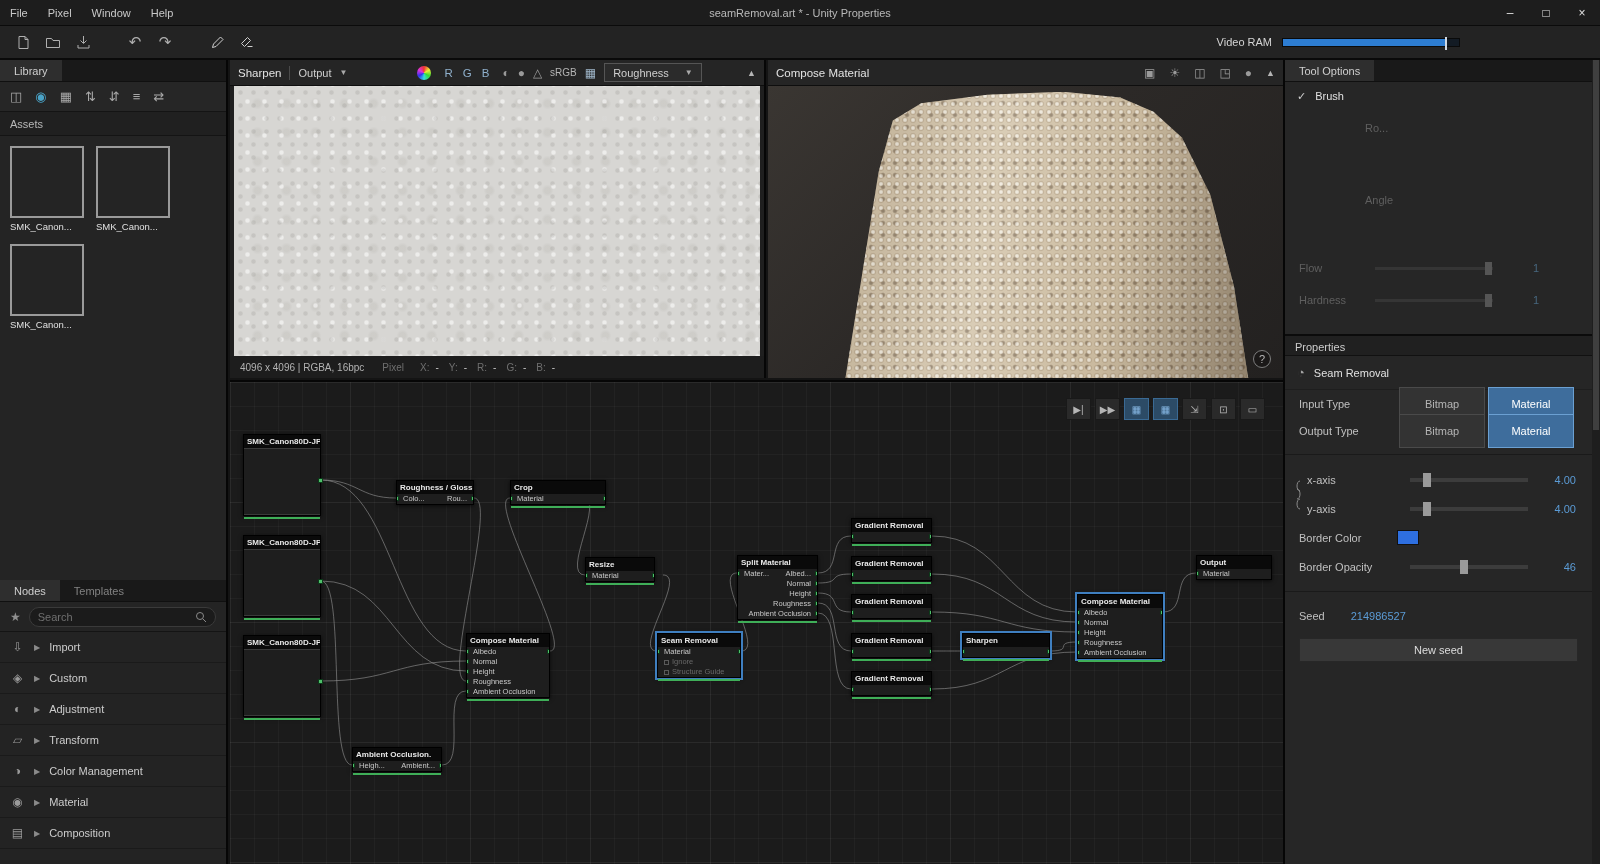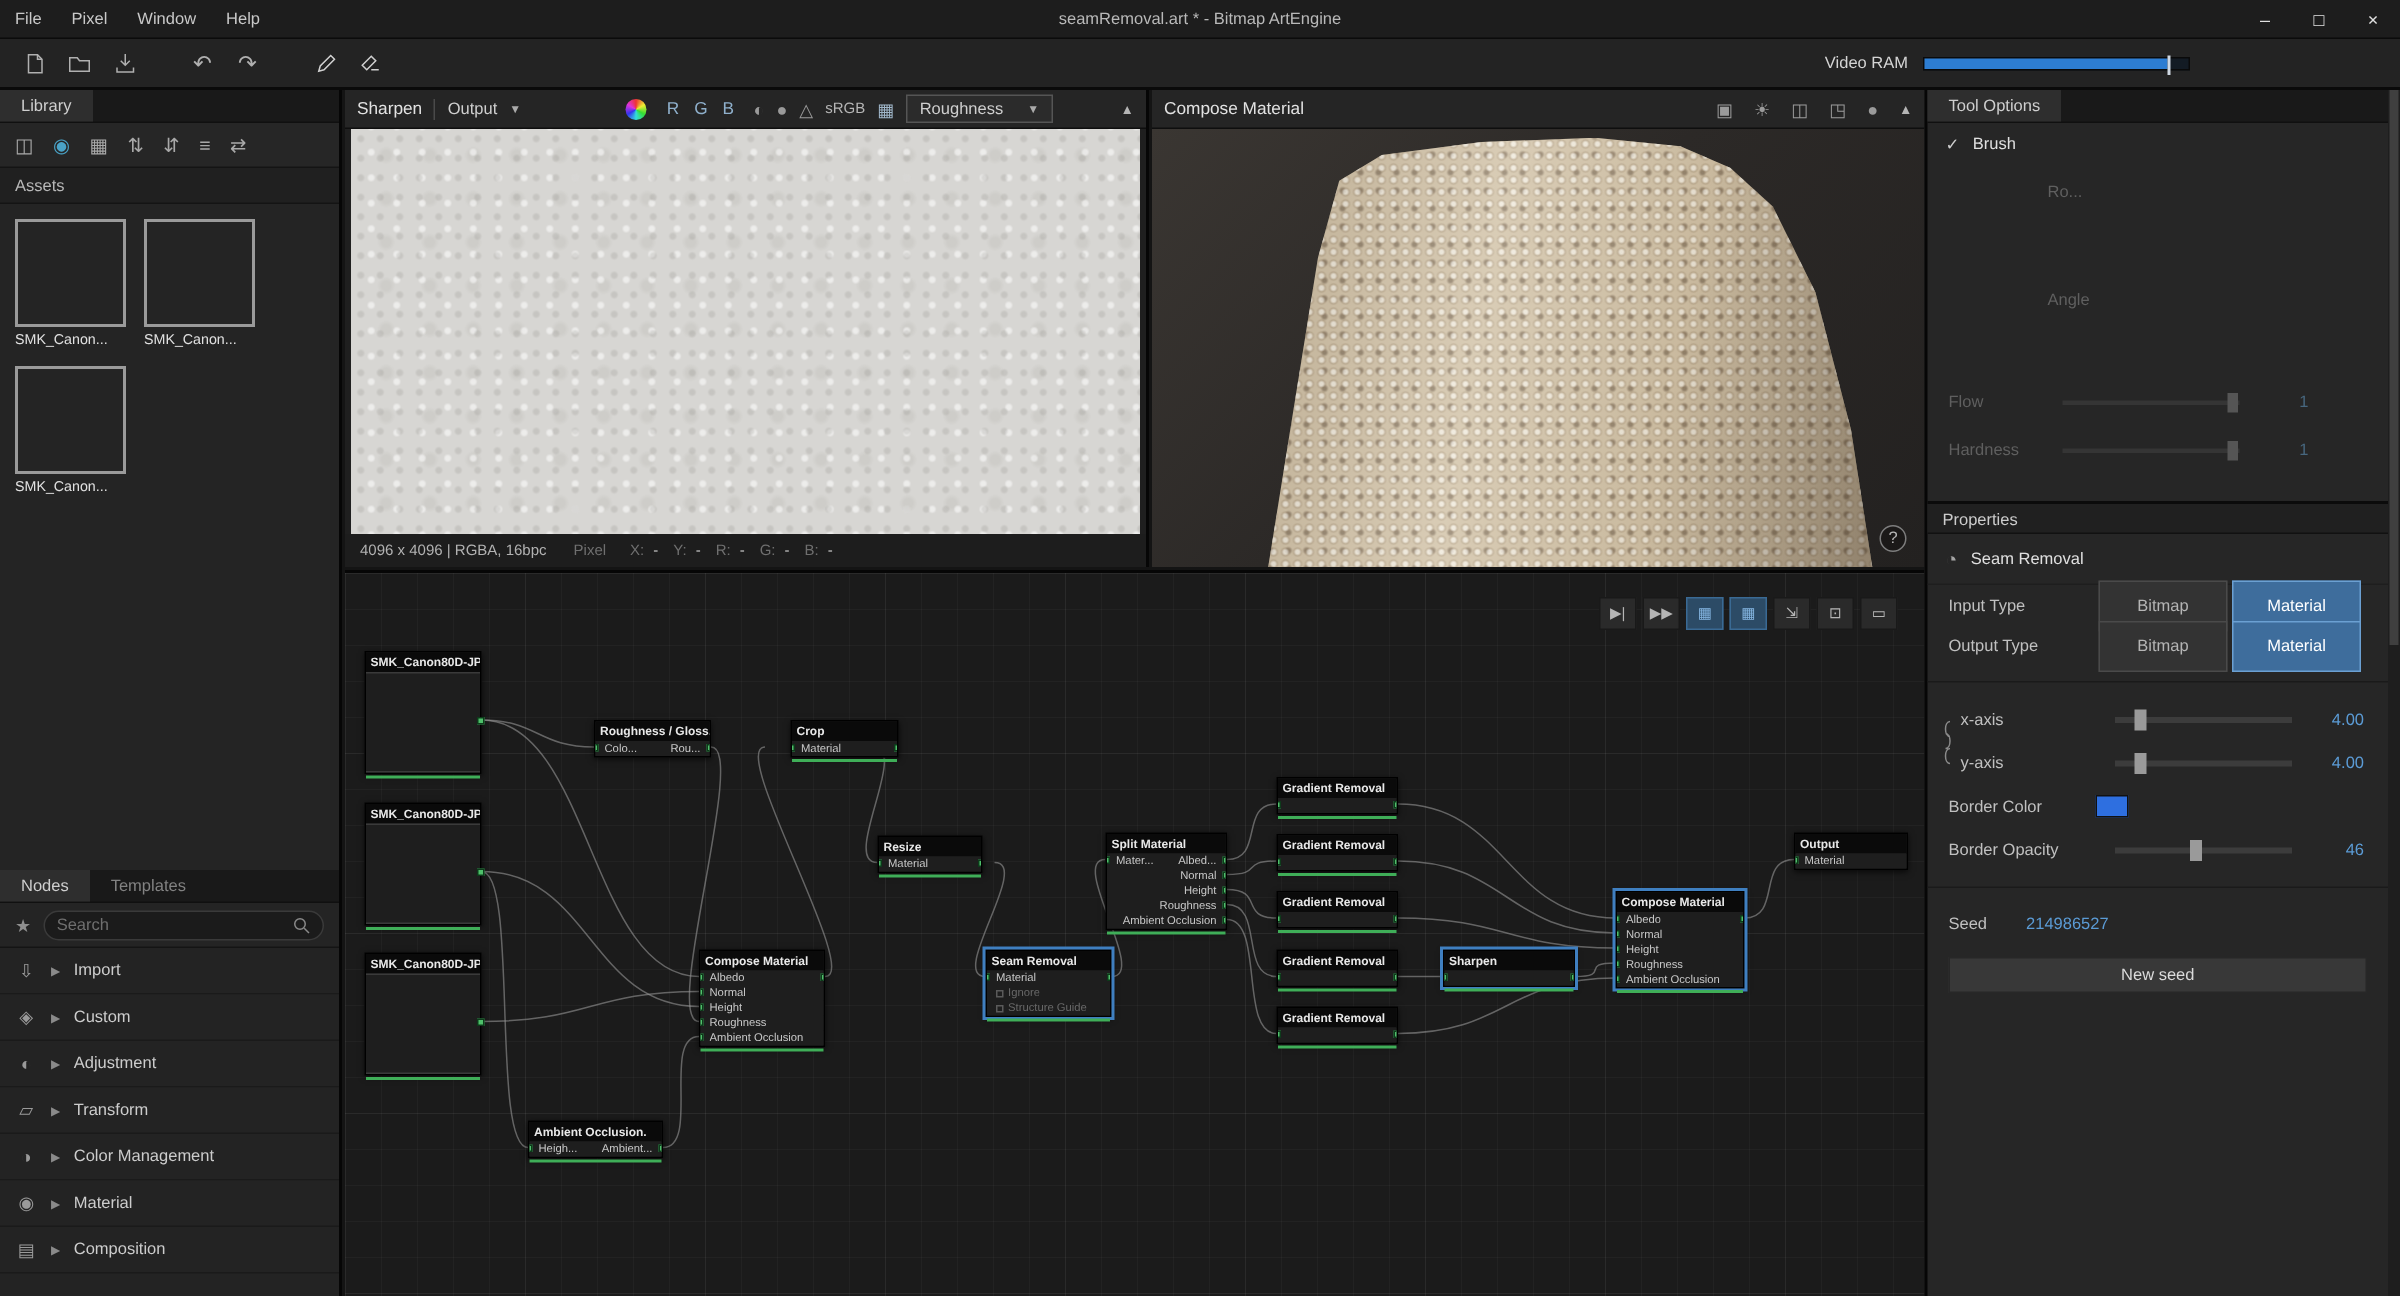--- a/index.html
+++ b/index.html
@@ -144,21 +144,21 @@
 </head>
 <body>
 
 <div class="menubar">
   <div style="display:flex;">
       <span class="menu-item">File</span>
       <span class="menu-item">Pixel</span>
       <span class="menu-item">Window</span>
       <span class="menu-item">Help</span>
     </div>
-  <div class="win-title">seamRemoval.art * - Bitmap ArtEngine</div>
+  <div class="win-title">seamRemoval.art * - Unity Properties</div>
   <div class="win-controls">
     <div class="win-btn">–</div>
     <div class="win-btn">□</div>
     <div class="win-btn">×</div>
   </div>
 </div>
 
 <div class="main-toolbar">
   <div class="tb-btn">
     <svg class="icon" width="15" height="15" viewBox="0 0 15 15">
@@ -406,21 +406,21 @@
       </div>
       <div class="gnode" style="left: 166px; top: 98px; width: 78px;">
         <div class="hd">Roughness / Gloss..</div>
         <div class="grow">
           <span class="port in"></span>
           <span class="lbl">Colo...</span>
           <span>Rou...</span>
           <span class="port out"></span>
         </div>
       </div>
-      <div class="gnode" style="left: 297px; top: 98px; width: 72px;">
+      <div class="gnode" style="left: 280px; top: 98px; width: 96px;">
         <div class="hd">Crop</div>
         <div class="grow">
           <span class="port in"></span>
           <span class="lbl">Material</span>
           <span class="port out"></span>
         </div>
         <div class="nbar"></div>
       </div>
       <div class="gnode" style="left: 355px; top: 175px; width: 70px;">
         <div class="hd">Resize</div>

